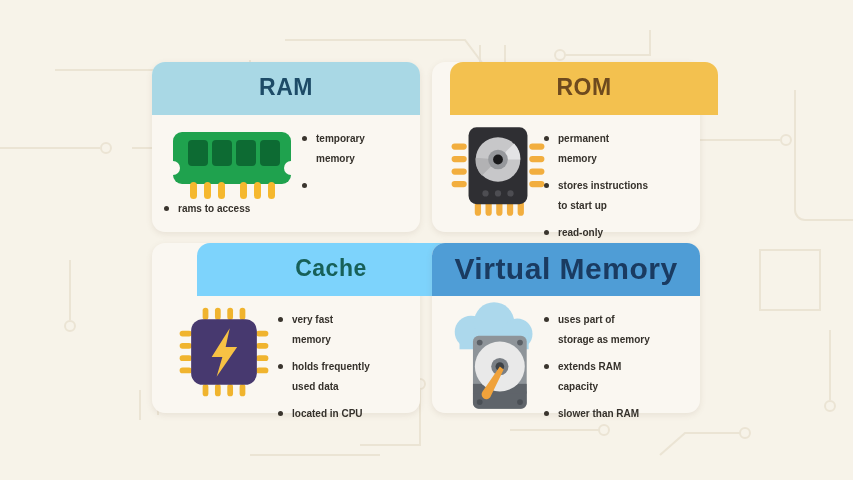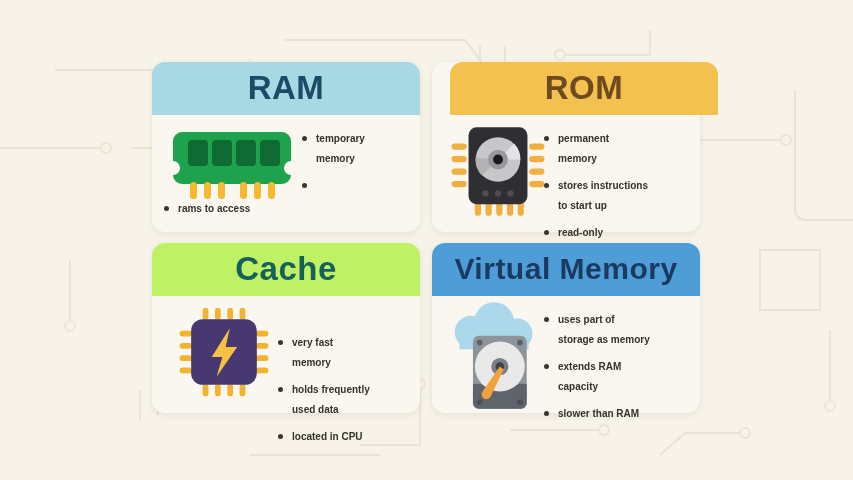--- a/index.html
+++ b/index.html
@@ -18,39 +18,39 @@
   .panel-rom{left:432px;top:62px;}
   .panel-cache{left:152px;top:243px;}
   .panel-vm{left:432px;top:243px;}
   .header{
     position:absolute;left:0;top:0;width:100%;height:53px;
     border-radius:13px 13px 0 0;
     display:flex;align-items:center;justify-content:center;
   }
   .panel-ram .header{background:#a9d8e5;}
   .panel-rom .header{background:#f3c14f;margin-left:18px;}
-  .panel-cache .header{background:#bef264;}
+  .panel-cache .header{background:#7dd3fc;margin-left:45px;}
   .panel-vm .header{background:#4f9dd6;}
   .title{
-    font-weight:bold;font-size:33px;letter-spacing:.5px;line-height:1;
+    font-weight:bold;font-size:23px;letter-spacing:.5px;line-height:1;
     transform:translateY(-1px);
   }
   .panel-vm .title{font-size:30px;}
   .panel-ram .title{color:#1d4b67;}
   .panel-rom .title{color:#6e4a1e;}
   .panel-cache .title{color:#176058;}
   .panel-vm .title{color:#1a3b61;}
   .body{position:absolute;left:0;top:53px;right:0;bottom:0;}
   .icon-wrap{position:absolute;}
   .bullets{
     position:absolute;top:14px;margin:0;padding:0;list-style:none;
   }
   .panel-ram .bullets{left:150px;}
   .panel-rom .bullets{left:112px;}
-  .panel-cache .bullets{left:126px;margin-top:23px;}
+  .panel-cache .bullets{left:126px;}
   .panel-vm .bullets{left:112px;}
   .bullet{
     display:flex;align-items:flex-start;margin:0 0 7px 0;
   }
   .dot{
     flex:0 0 auto;width:5px;height:5px;border-radius:50%;
     background:#3a352e;margin:7px 9px 0 0;
   }
   .bullet-text{
     white-space:pre;font-weight:bold;font-size:10px;line-height:20px;

